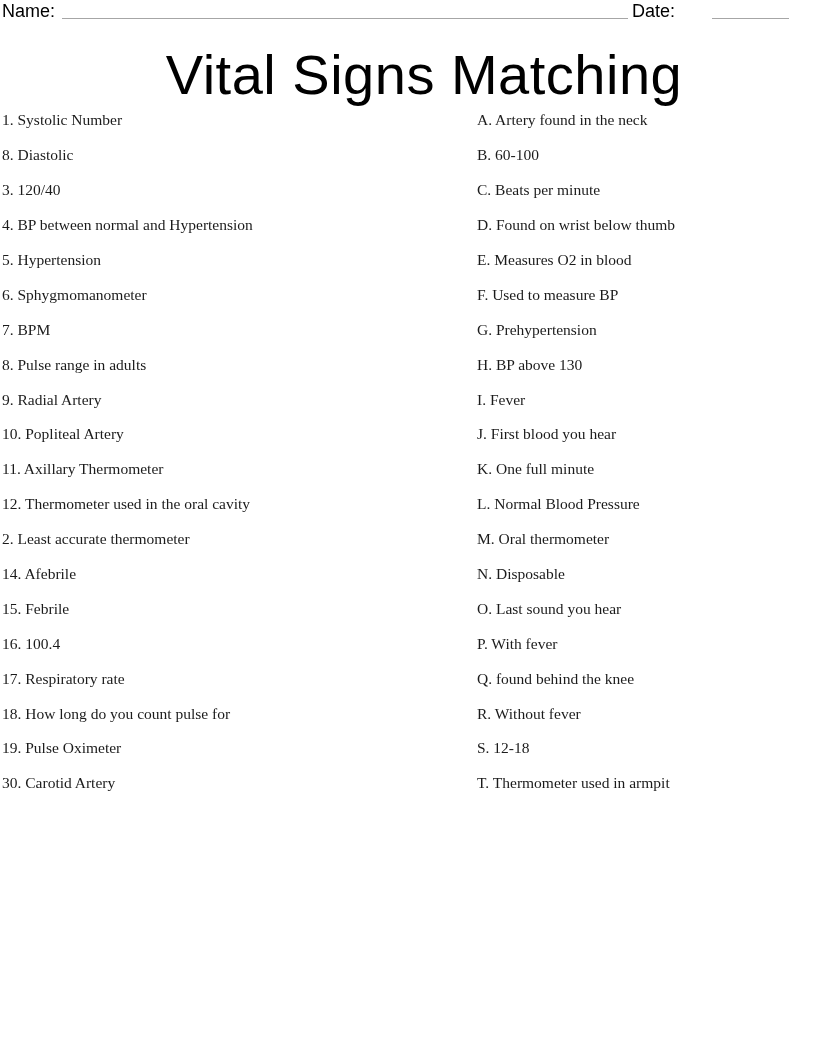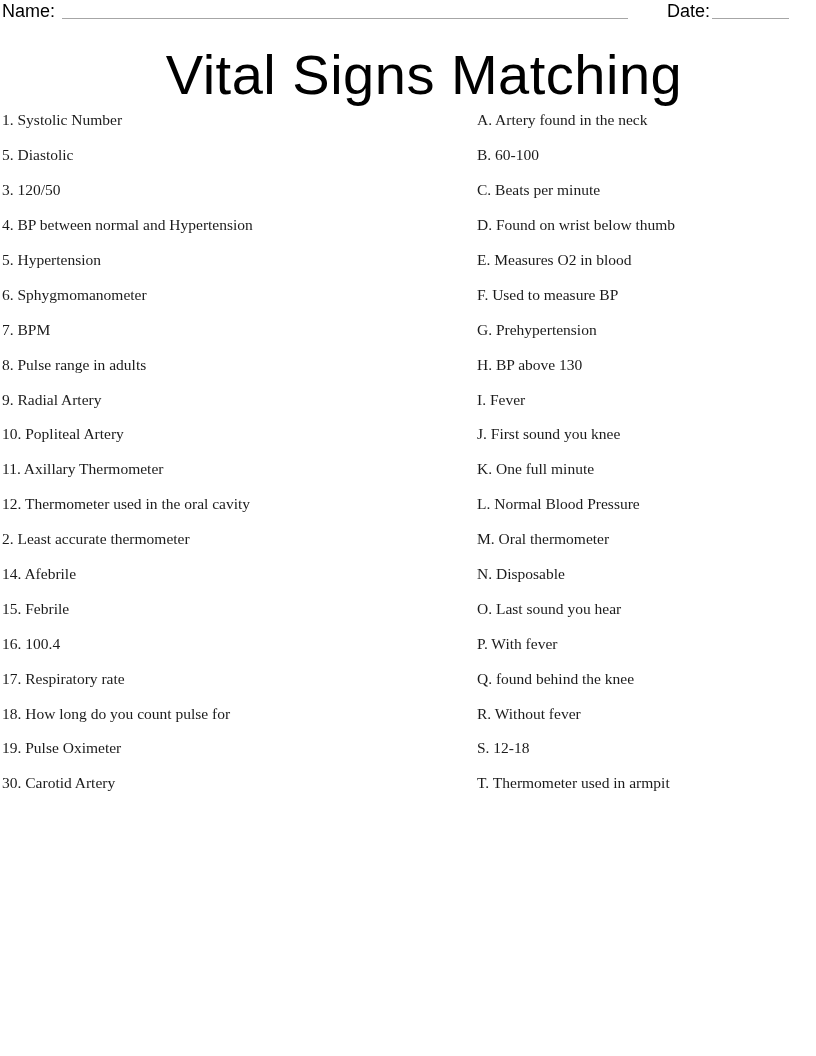--- a/index.html
+++ b/index.html
@@ -13,21 +13,21 @@
   }
   
   .hdr-label {
     position: absolute;
     top: 1px;
     font-size: 18px;
     line-height: 20px;
     color: #000000;
   }
   .name-label { left: 2px; }
-  .date-label { left: 667px; }
+  .date-label { left: 632px; }
   .blank-line {
     position: absolute;
     top: 18px;
     height: 0;
     border-bottom: 1.5px solid #a6a6a6;
   }
   .name-line { left: 62px; width: 566px; }
   .date-line { left: 712px; width: 77px; }
   
   .title {
@@ -68,22 +68,22 @@
 
   <span class="hdr-label name-label">Name:</span>
   <span class="blank-line name-line"></span>
   <span class="hdr-label date-label">Date:</span>
   <span class="blank-line date-line"></span>
 
   <h1 class="title">Vital Signs Matching</h1>
 
   <div class="col col-left">
     <div class="row">1. Systolic Number</div>
-    <div class="row">5. Diastolic</div>
-    <div class="row">3. 120/50</div>
+    <div class="row">8. Diastolic</div>
+    <div class="row">3. 120/40</div>
     <div class="row">4. BP between normal and Hypertension</div>
     <div class="row">5. Hypertension</div>
     <div class="row">6. Sphygmomanometer</div>
     <div class="row">7. BPM</div>
     <div class="row">8. Pulse range in adults</div>
     <div class="row">9. Radial Artery</div>
     <div class="row">10. Popliteal Artery</div>
     <div class="row">11. Axillary Thermometer</div>
     <div class="row">12. Thermometer used in the oral cavity</div>
     <div class="row">2. Least accurate thermometer</div>
@@ -99,21 +99,21 @@
   <div class="col col-right">
     <div class="row">A. Artery found in the neck</div>
     <div class="row">B. 60-100</div>
     <div class="row">C. Beats per minute</div>
     <div class="row">D. Found on wrist below thumb</div>
     <div class="row">E. Measures O2 in blood</div>
     <div class="row">F. Used to measure BP</div>
     <div class="row">G. Prehypertension</div>
     <div class="row">H. BP above 130</div>
     <div class="row">I. Fever</div>
-    <div class="row">J. First sound you knee</div>
+    <div class="row">J. First blood you hear</div>
     <div class="row">K. One full minute</div>
     <div class="row">L. Normal Blood Pressure</div>
     <div class="row">M. Oral thermometer</div>
     <div class="row">N. Disposable</div>
     <div class="row">O. Last sound you hear</div>
     <div class="row">P. With fever</div>
     <div class="row">Q. found behind the knee</div>
     <div class="row">R. Without fever</div>
     <div class="row">S. 12-18</div>
     <div class="row">T. Thermometer used in armpit</div>

